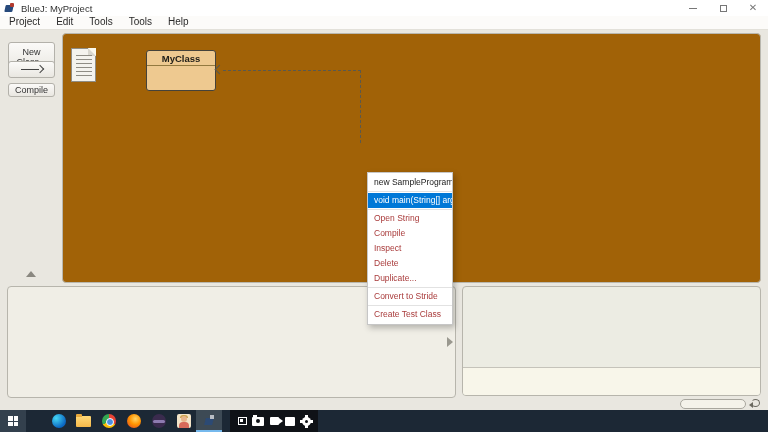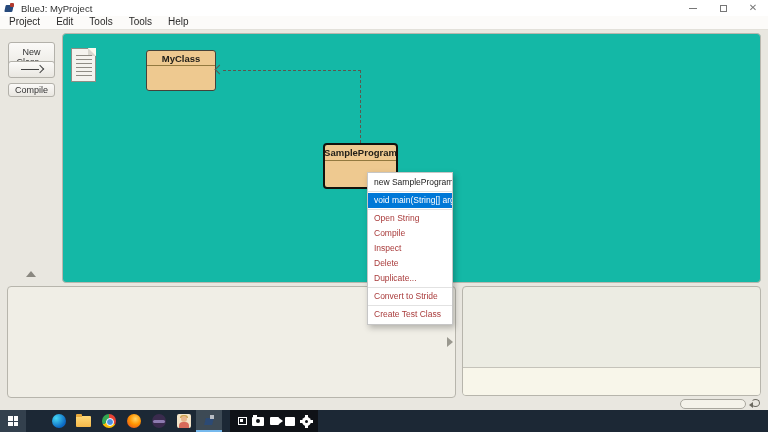--- a/index.html
+++ b/index.html
@@ -22,21 +22,21 @@
   .menubar { position:absolute; left:0; top:16px; width:768px; height:14px; background:#fcfbf9; border-bottom:1px solid #e3e1da; display:flex; align-items:flex-start; gap:16px; padding-left:9px; }
   .menubar span { font-size:10px; color:#2a2a2a; }
 
   
   .tool-btn { position:absolute; left:8px; width:47px; background:linear-gradient(#fbfaf8,#e9e7e1); border:1px solid #b3b1aa; border-radius:3px; font-size:9px; color:#333; text-align:center; display:flex; align-items:center; justify-content:center; }
   .uses-arrow-glyph { position:relative; width:22px; height:7px; }
   .uses-arrow-glyph .shaft { position:absolute; left:0; top:3px; width:18px; height:1px; background:#444; }
   .uses-arrow-glyph .head { position:absolute; right:0; top:0; width:6px; height:6px; border-top:1px solid #444; border-right:1px solid #444; transform:rotate(45deg); }
 
   
-  .canvas { position:absolute; left:62px; top:33px; width:699px; height:250px; background:#14b8a6; border:1px solid #b9b7ae; border-radius:4px;padding-left:40px; }
+  .canvas { position:absolute; left:62px; top:33px; width:699px; height:250px; background:#a16207; border:1px solid #b9b7ae; border-radius:4px;padding-left:40px; }
   .readme { position:absolute; left:8px; top:14px; width:25px; height:34px; background:#f4f3ee; border:1px solid #8f8d85; }
   .readme .fold { position:absolute; right:-1px; top:-1px; width:0; height:0; border-top:8px solid #fbf9ee; border-left:8px solid #d9d7cf; }
   .readme .ln { position:absolute; left:4px; height:1px; width:16px; background:#8f8d85; }
 
   .classbox { position:absolute; background:#eec990; border-radius:3px; }
   .classbox .hdr { height:15px; border-bottom:1px solid #93793f; display:flex; align-items:center; justify-content:center; font-size:9.5px; font-weight:bold; color:#22201a; }
   .cb-myclass { left:83px; top:16px; width:70px; height:41px; border:1.5px solid #45423a; }
   .cb-sample { left:260px; top:109px; width:75px; height:46px; border:2.5px solid #14120c; border-radius:4px; }
   .cb-sample .hdr { height:16px; }
 
@@ -163,23 +163,20 @@
     </div>
 
     <div class="classbox cb-myclass">
       <div class="hdr">MyClass</div>
     </div>
 
     <div class="dash-h"></div>
     <div class="dash-v"></div>
     <div class="arrowhead-open"></div>
 
-    <div class="classbox cb-sample">
-      <div class="hdr">SampleProgram</div>
-    </div>
   </div>
 
   <div class="expand-toggle"></div>
   <div class="objectbench"></div>
   <div class="bench-arrow"></div>
   <div class="codepad">
     <div class="inputline"></div>
   </div>
   <div class="progress-pill"></div>
   <div class="reset-vm">

